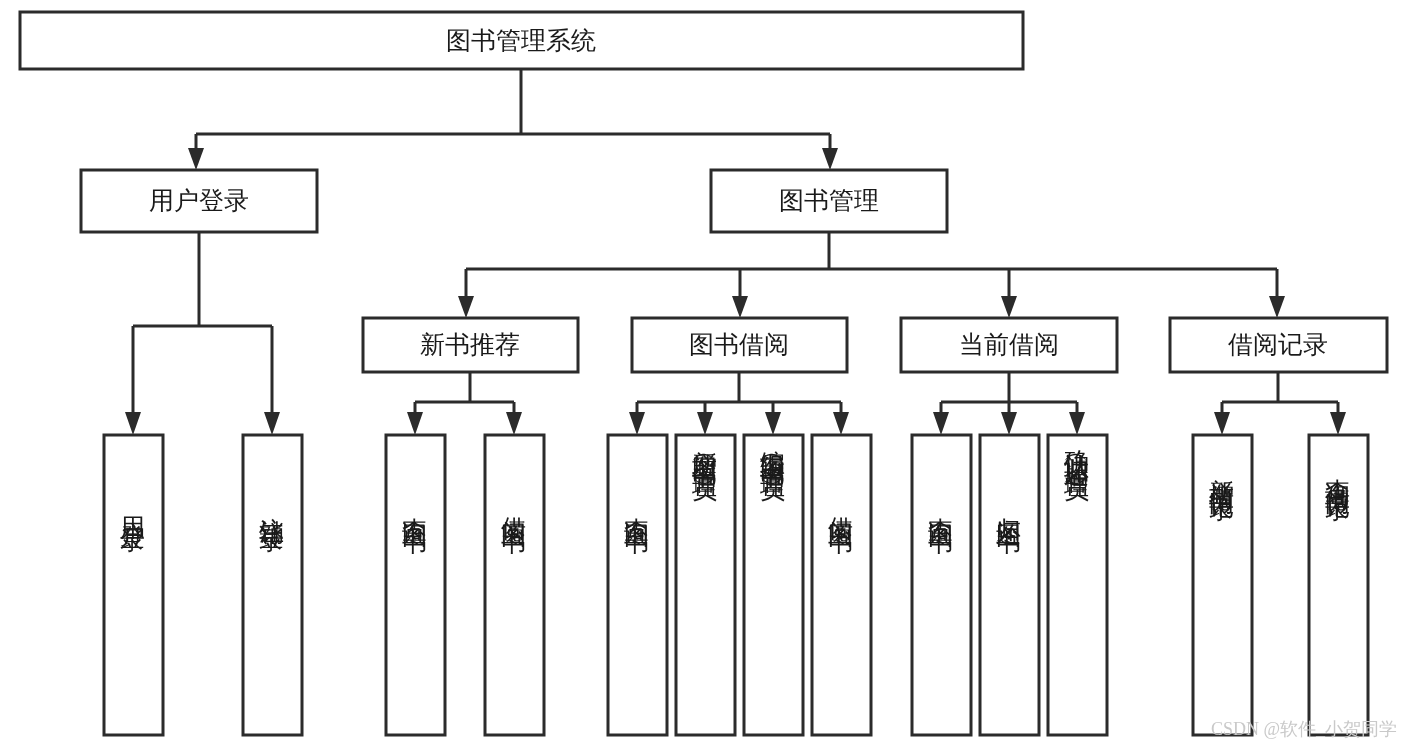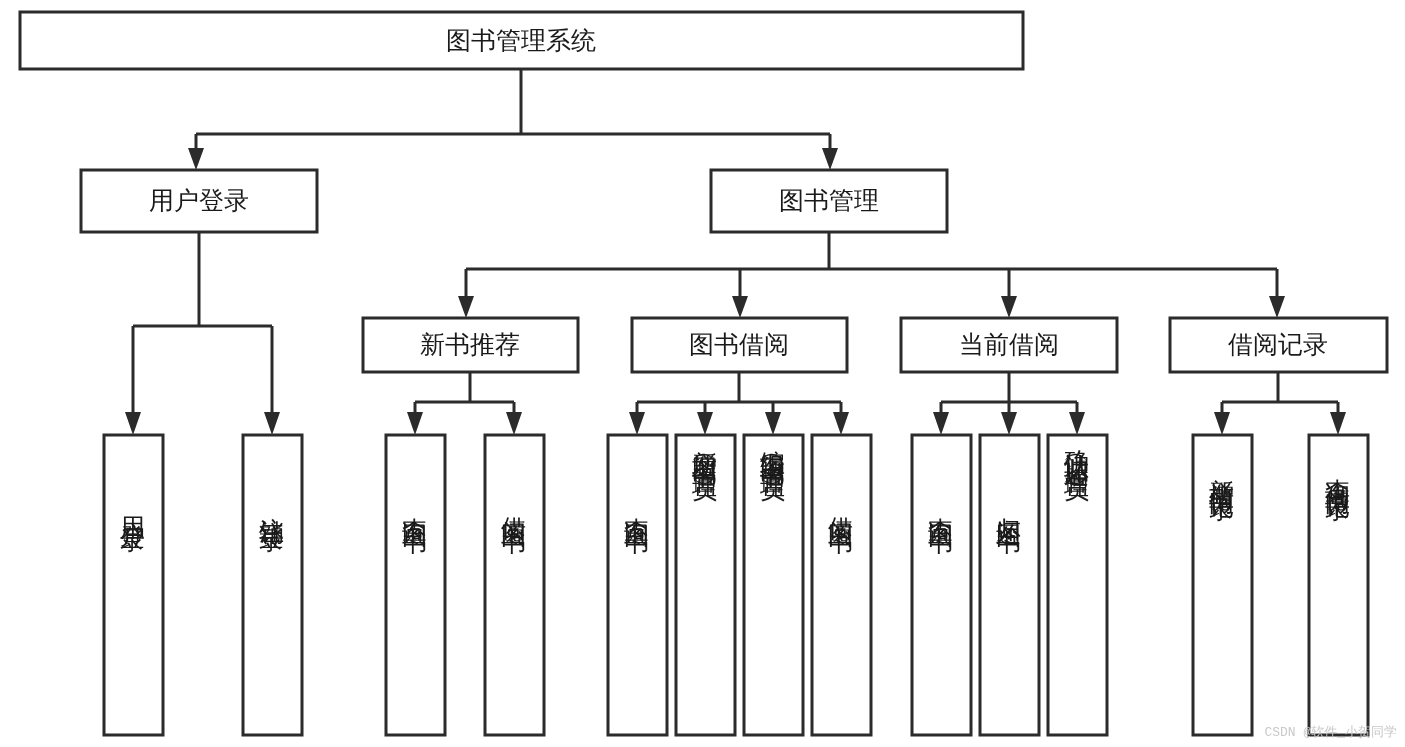--- a/index.html
+++ b/index.html
@@ -53,22 +53,22 @@
     fill: none;
   }
   .arrow-head {
     fill: #2b2b2b;
     stroke: none;
   }
   .watermark {
     position: absolute;
     right: 8px;
     bottom: 6px;
-    font-family: Liberation Mono, monospace;
-    font-size: 13px;
+    font-family: Liberation Serif, serif;
+    font-size: 18px;
     color: #c9c9c9;
     white-space: nowrap;
     pointer-events: none;
     user-select: none;
   }
 </style>
 </head>
 <body>
 
 <div id="diagram-root">

